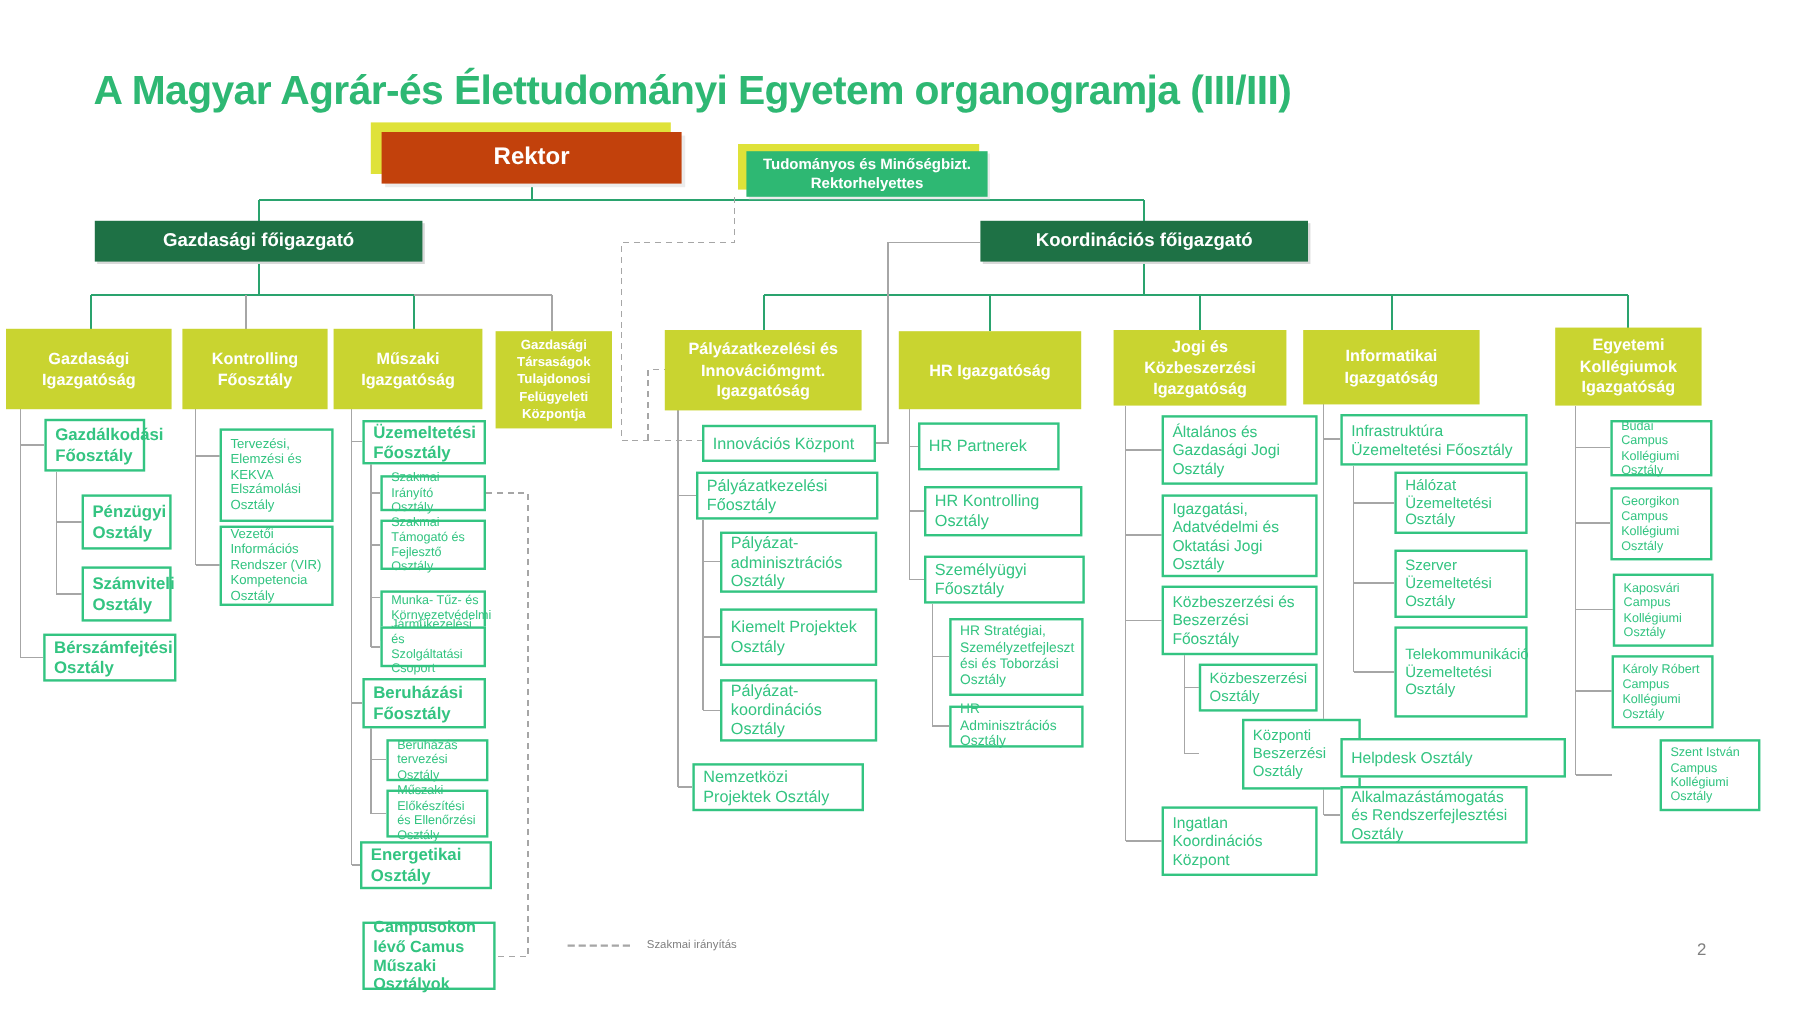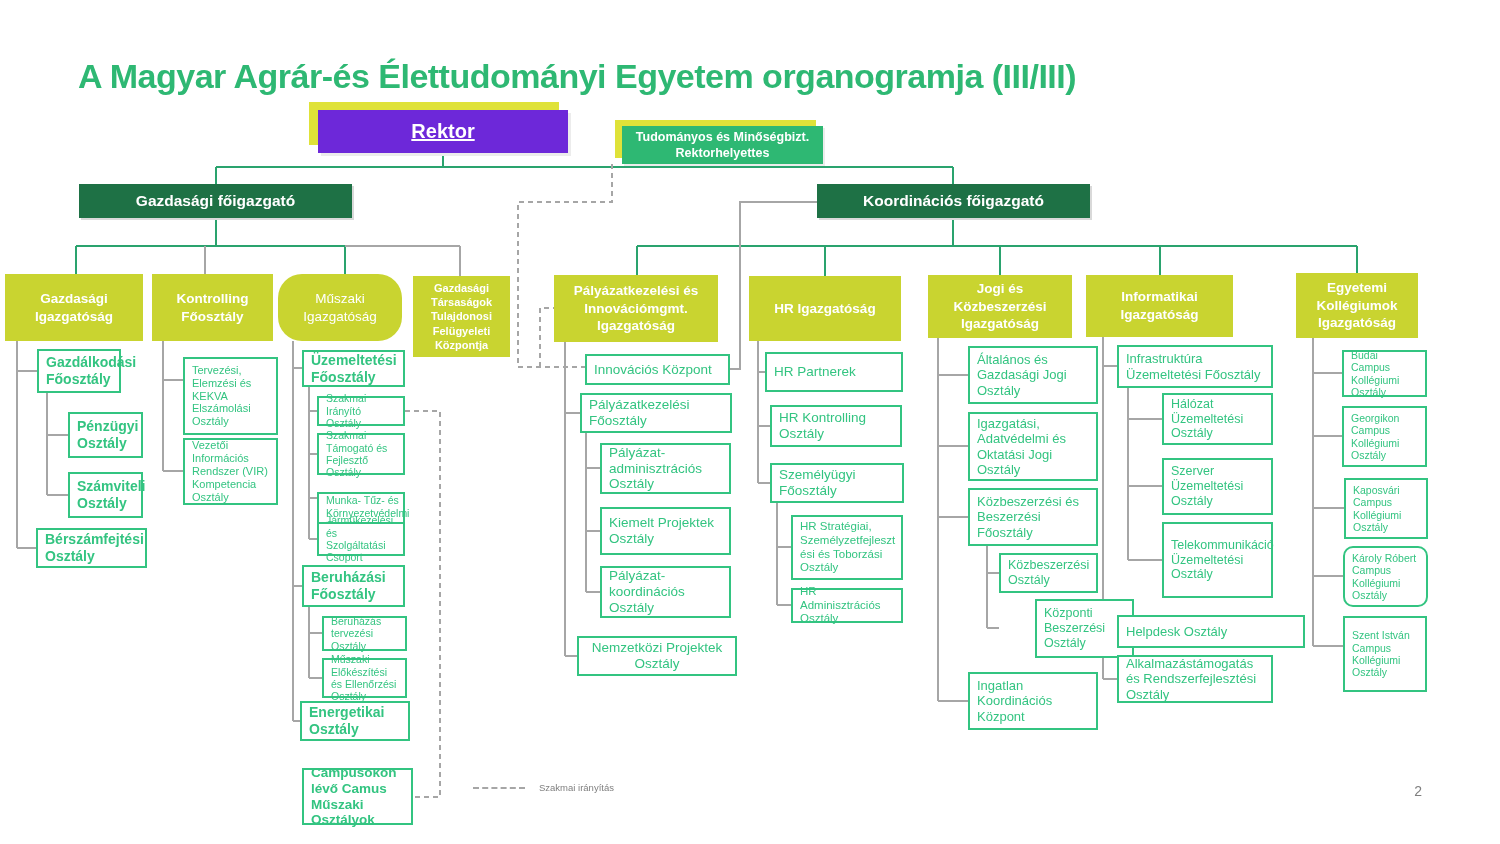--- a/index.html
+++ b/index.html
@@ -4,22 +4,22 @@
 <style>
   html,body{margin:0;padding:0;background:#fff;}
   body{width:1500px;height:844px;position:relative;overflow:hidden;
        font-family:"Liberation Sans","DejaVu Sans",sans-serif;}
   #canvas{position:absolute;left:0;top:0;width:1500px;height:844px;}
   #connectors{position:absolute;left:0;top:0;z-index:0;}
   #title{position:absolute;left:78px;top:34px;font-size:34px;font-weight:bold;
          color:#2eb873;letter-spacing:-0.5px;white-space:nowrap;z-index:2;}
   .node{position:absolute;box-sizing:border-box;z-index:2;display:flex;
         align-items:center;line-height:1.18;}
-  .exec{background:#6d28d9;color:#fff;justify-content:center;text-align:center;
-        box-shadow:-9px -8px 0 0 #dfe239, 3px 3px 0 0 #ececec;text-decoration:underline;}
+  .exec{background:#c2410c;color:#fff;justify-content:center;text-align:center;
+        box-shadow:-9px -8px 0 0 #dfe239, 3px 3px 0 0 #ececec;}
   .deputy{background:#2eb873;color:#fff;justify-content:center;text-align:center;
         box-shadow:-7px -6px 0 0 #dfe239, 2px 2px 0 0 #ececec;line-height:1.3;}
   .director{background:#1e7145;color:#fff;justify-content:center;text-align:center;
         box-shadow:2px 2px 0 0 #d9d9d9;}
   .division{background:#c9d430;color:#fff;justify-content:center;text-align:center;
         padding:2px 4px;line-height:1.3;}
   .unit{background:#fff;border:2px solid #33c481;color:#33c481;
         text-align:left;padding:2px 7px;}
   #legend{position:absolute;z-index:2;display:flex;align-items:center;gap:14px;
           left:473px;top:782px;}
@@ -118,21 +118,21 @@
     <div class="dash"></div>
     <div class="lbl">Szakmai irányítás</div>
   </div>
   <div id="page-number">2</div>
 <div class="node exec" style="left: 318px; top: 110px; width: 250px; height: 43px; font-size: 20px; font-weight: 700;">Rektor</div>
     <div class="node deputy" style="left: 622px; top: 126px; width: 201px; height: 38px; font-size: 12.5px; font-weight: 700;">Tudományos és Minőségbizt. Rektorhelyettes</div>
     <div class="node director" style="left: 79px; top: 184px; width: 273px; height: 34px; font-size: 15.5px; font-weight: 700;">Gazdasági főigazgató</div>
     <div class="node director" style="left: 817px; top: 184px; width: 273px; height: 34px; font-size: 15.5px; font-weight: 700;">Koordinációs főigazgató</div>
     <div class="node division" style="left: 5px; top: 274px; width: 138px; height: 67px; font-size: 13.5px; font-weight: 700;">Gazdasági Igazgatóság</div>
     <div class="node division" style="left: 152px; top: 274px; width: 121px; height: 67px; font-size: 13.5px; font-weight: 700;">Kontrolling Főosztály</div>
-    <div class="node division" style="left: 278px; top: 274px; width: 124px; height: 67px; font-size: 13.5px; font-weight: 400; border-radius: 24px;">Műszaki Igazgatóság</div>
+    <div class="node division" style="left: 278px; top: 274px; width: 124px; height: 67px; font-size: 13.5px; font-weight: 700;">Műszaki Igazgatóság</div>
     <div class="node division" style="left: 413px; top: 276px; width: 97px; height: 81px; font-size: 11px; font-weight: 700;">Gazdasági Társaságok Tulajdonosi Felügyeleti Központja</div>
     <div class="node division" style="left: 554px; top: 275px; width: 164px; height: 67px; font-size: 13.5px; font-weight: 700;">Pályázatkezelési és Innovációmgmt. Igazgatóság</div>
     <div class="node division" style="left: 749px; top: 276px; width: 152px; height: 65px; font-size: 13.5px; font-weight: 700;">HR Igazgatóság</div>
     <div class="node division" style="left: 928px; top: 275px; width: 144px; height: 63px; font-size: 13.5px; font-weight: 700;">Jogi és Közbeszerzési Igazgatóság</div>
     <div class="node division" style="left: 1086px; top: 275px; width: 147px; height: 62px; font-size: 13.5px; font-weight: 700;">Informatikai Igazgatóság</div>
     <div class="node division" style="left: 1296px; top: 273px; width: 122px; height: 65px; font-size: 13.5px; font-weight: 700;">Egyetemi Kollégiumok Igazgatóság</div>
     <div class="node unit" style="left: 37px; top: 349px; width: 84px; height: 44px; font-size: 14px; font-weight: 700;">Gazdálkodási Főosztály</div>
     <div class="node unit" style="left: 68px; top: 412px; width: 75px; height: 46px; font-size: 14px; font-weight: 700;">Pénzügyi Osztály</div>
     <div class="node unit" style="left: 68px; top: 472px; width: 75px; height: 46px; font-size: 14px; font-weight: 700;">Számviteli Osztály</div>
     <div class="node unit" style="left: 36px; top: 528px; width: 111px; height: 40px; font-size: 14px; font-weight: 700;">Bérszámfejtési Osztály</div>
@@ -146,36 +146,36 @@
     <div class="node unit" style="left: 302px; top: 565px; width: 103px; height: 42px; font-size: 14px; font-weight: 700;">Beruházási Főosztály</div>
     <div class="node unit" style="left: 322px; top: 616px; width: 85px; height: 35px; font-size: 10.5px; font-weight: 400;">Beruházás tervezési Osztály</div>
     <div class="node unit" style="left: 322px; top: 658px; width: 85px; height: 40px; font-size: 10.5px; font-weight: 400;">Műszaki Előkészítési és Ellenőrzési Osztály</div>
     <div class="node unit" style="left: 300px; top: 701px; width: 110px; height: 40px; font-size: 14px; font-weight: 700;">Energetikai Osztály</div>
     <div class="node unit" style="left: 302px; top: 768px; width: 111px; height: 57px; font-size: 13.5px; font-weight: 700;">Campusokon lévő Camus Műszaki Osztályok</div>
     <div class="node unit" style="left: 585px; top: 354px; width: 145px; height: 31px; font-size: 13.5px; font-weight: 400;">Innovációs Központ</div>
     <div class="node unit" style="left: 580px; top: 393px; width: 152px; height: 40px; font-size: 13.5px; font-weight: 400;">Pályázatkezelési Főosztály</div>
     <div class="node unit" style="left: 600px; top: 443px; width: 131px; height: 51px; font-size: 13.5px; font-weight: 400;">Pályázat-adminisztrációs Osztály</div>
     <div class="node unit" style="left: 600px; top: 507px; width: 131px; height: 48px; font-size: 13.5px; font-weight: 400;">Kiemelt Projektek Osztály</div>
     <div class="node unit" style="left: 600px; top: 566px; width: 131px; height: 52px; font-size: 13.5px; font-weight: 400;">Pályázat-koordinációs Osztály</div>
-    <div class="node unit" style="left: 577px; top: 636px; width: 160px; height: 40px; font-size: 13.5px; font-weight: 400; text-align: center;">Nemzetközi Projektek Osztály</div>
-    <div class="node unit" style="left: 765px; top: 352px; width: 138px; height: 40px; font-size: 13.5px; font-weight: 400;">HR Partnerek</div>
+    <div class="node unit" style="left: 577px; top: 636px; width: 143px; height: 40px; font-size: 13.5px; font-weight: 400;">Nemzetközi Projektek Osztály</div>
+    <div class="node unit" style="left: 765px; top: 352px; width: 118px; height: 40px; font-size: 13.5px; font-weight: 400;">HR Partnerek</div>
     <div class="node unit" style="left: 770px; top: 405px; width: 132px; height: 42px; font-size: 13.5px; font-weight: 400;">HR Kontrolling Osztály</div>
     <div class="node unit" style="left: 770px; top: 463px; width: 134px; height: 40px; font-size: 13.5px; font-weight: 400;">Személyügyi Főosztály</div>
     <div class="node unit" style="left: 791px; top: 515px; width: 112px; height: 65px; font-size: 11.5px; font-weight: 400;">HR Stratégiai, Személyzetfejleszt ési és Toborzási Osztály</div>
     <div class="node unit" style="left: 791px; top: 588px; width: 112px; height: 35px; font-size: 11.5px; font-weight: 400;">HR Adminisztrációs Osztály</div>
     <div class="node unit" style="left: 968px; top: 346px; width: 130px; height: 58px; font-size: 13px; font-weight: 400;">Általános és Gazdasági Jogi Osztály</div>
     <div class="node unit" style="left: 968px; top: 412px; width: 130px; height: 69px; font-size: 13px; font-weight: 400;">Igazgatási, Adatvédelmi és Oktatási Jogi Osztály</div>
     <div class="node unit" style="left: 968px; top: 488px; width: 130px; height: 58px; font-size: 13px; font-weight: 400;">Közbeszerzési és Beszerzési Főosztály</div>
     <div class="node unit" style="left: 999px; top: 553px; width: 99px; height: 40px; font-size: 12.5px; font-weight: 400;">Közbeszerzési Osztály</div>
     <div class="node unit" style="left: 999px; top: 599px; width: 99px; height: 59px; font-size: 12.5px; font-weight: 400; margin-left: 36px;">Központi Beszerzési Osztály</div>
     <div class="node unit" style="left: 968px; top: 672px; width: 130px; height: 58px; font-size: 13px; font-weight: 400;">Ingatlan Koordinációs Központ</div>
     <div class="node unit" style="left: 1117px; top: 345px; width: 156px; height: 43px; font-size: 13px; font-weight: 400;">Infrastruktúra Üzemeltetési Főosztály</div>
     <div class="node unit" style="left: 1162px; top: 393px; width: 111px; height: 52px; font-size: 12.5px; font-weight: 400;">Hálózat Üzemeltetési Osztály</div>
     <div class="node unit" style="left: 1162px; top: 458px; width: 111px; height: 57px; font-size: 12.5px; font-weight: 400;">Szerver Üzemeltetési Osztály</div>
     <div class="node unit" style="left: 1162px; top: 522px; width: 111px; height: 76px; font-size: 12.5px; font-weight: 400;">Telekommunikáció Üzemeltetési Osztály</div>
     <div class="node unit" style="left: 1117px; top: 615px; width: 188px; height: 33px; font-size: 13px; font-weight: 400;">Helpdesk Osztály</div>
     <div class="node unit" style="left: 1117px; top: 655px; width: 156px; height: 48px; font-size: 13px; font-weight: 400;">Alkalmazástámogatás és Rendszerfejlesztési Osztály</div>
     <div class="node unit" style="left: 1342px; top: 350px; width: 85px; height: 47px; font-size: 10.5px; font-weight: 400;">Budai Campus Kollégiumi Osztály</div>
     <div class="node unit" style="left: 1342px; top: 406px; width: 85px; height: 61px; font-size: 10.5px; font-weight: 400;">Georgikon Campus Kollégiumi Osztály</div>
     <div class="node unit" style="left: 1344px; top: 478px; width: 84px; height: 61px; font-size: 10.5px; font-weight: 400;">Kaposvári Campus Kollégiumi Osztály</div>
-    <div class="node unit" style="left: 1343px; top: 546px; width: 85px; height: 61px; font-size: 10.5px; font-weight: 400; border-radius: 10px;">Károly Róbert Campus Kollégiumi Osztály</div>
-    <div class="node unit" style="left: 1343px; top: 616px; width: 84px; height: 76px; font-size: 10.5px; font-weight: 400;">Szent István Campus Kollégiumi Osztály</div>
+    <div class="node unit" style="left: 1343px; top: 546px; width: 85px; height: 61px; font-size: 10.5px; font-weight: 400;">Károly Róbert Campus Kollégiumi Osztály</div>
+    <div class="node unit" style="left: 1383px; top: 616px; width: 84px; height: 60px; font-size: 10.5px; font-weight: 400;">Szent István Campus Kollégiumi Osztály</div>
   </div>
 
 </body></html>

